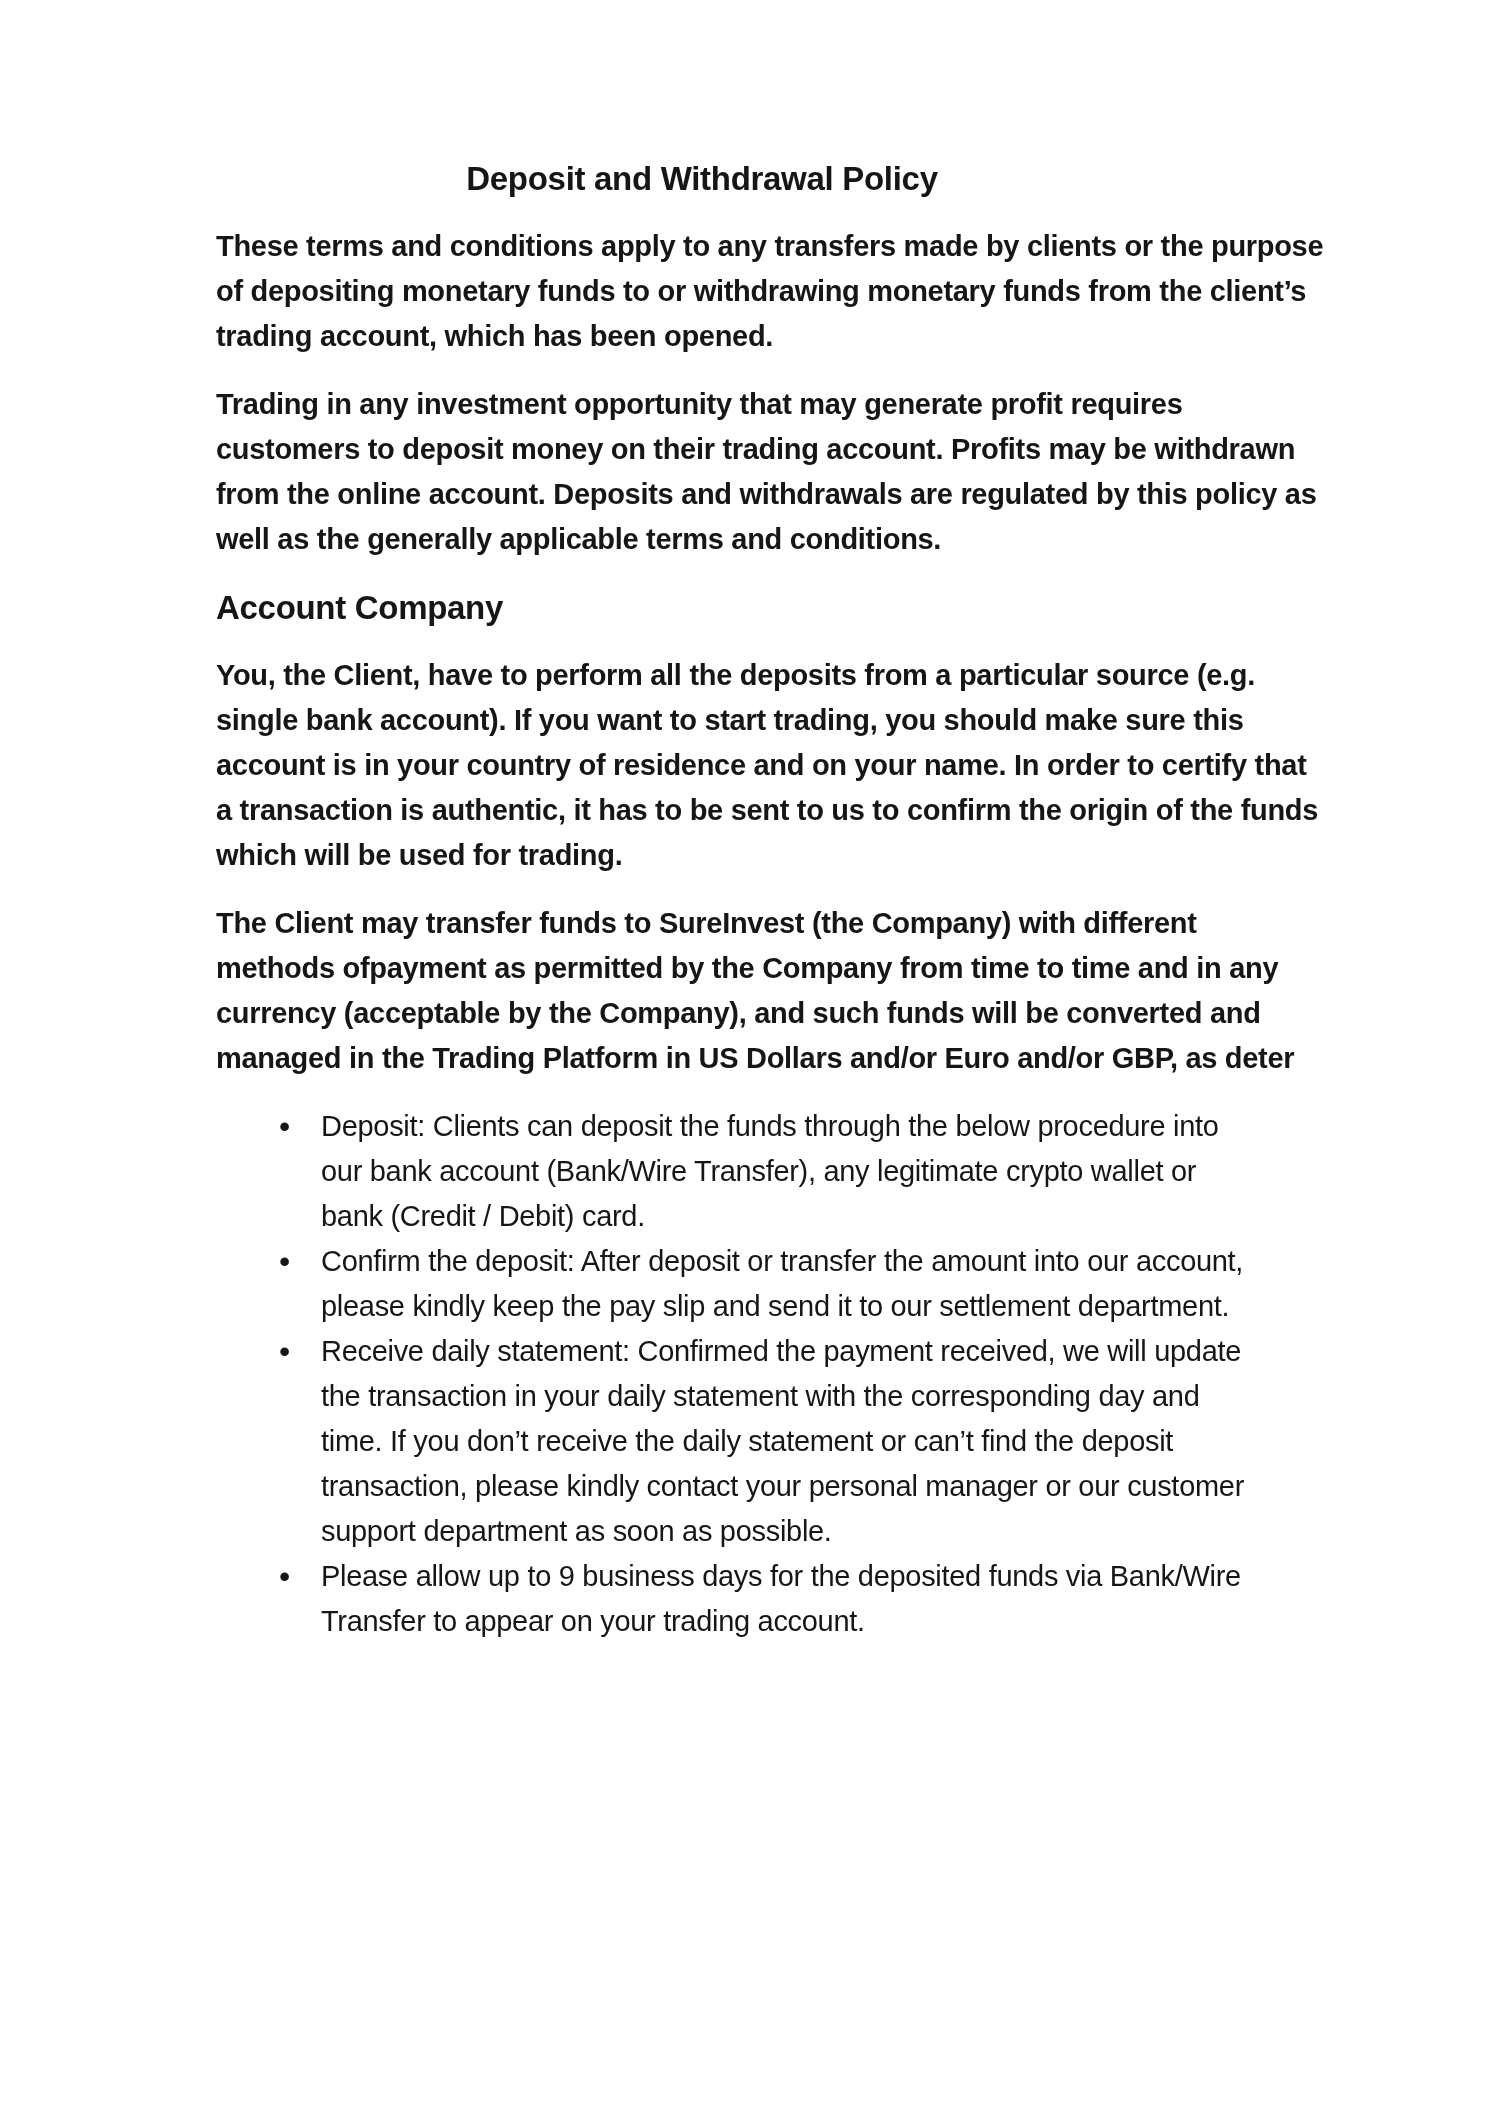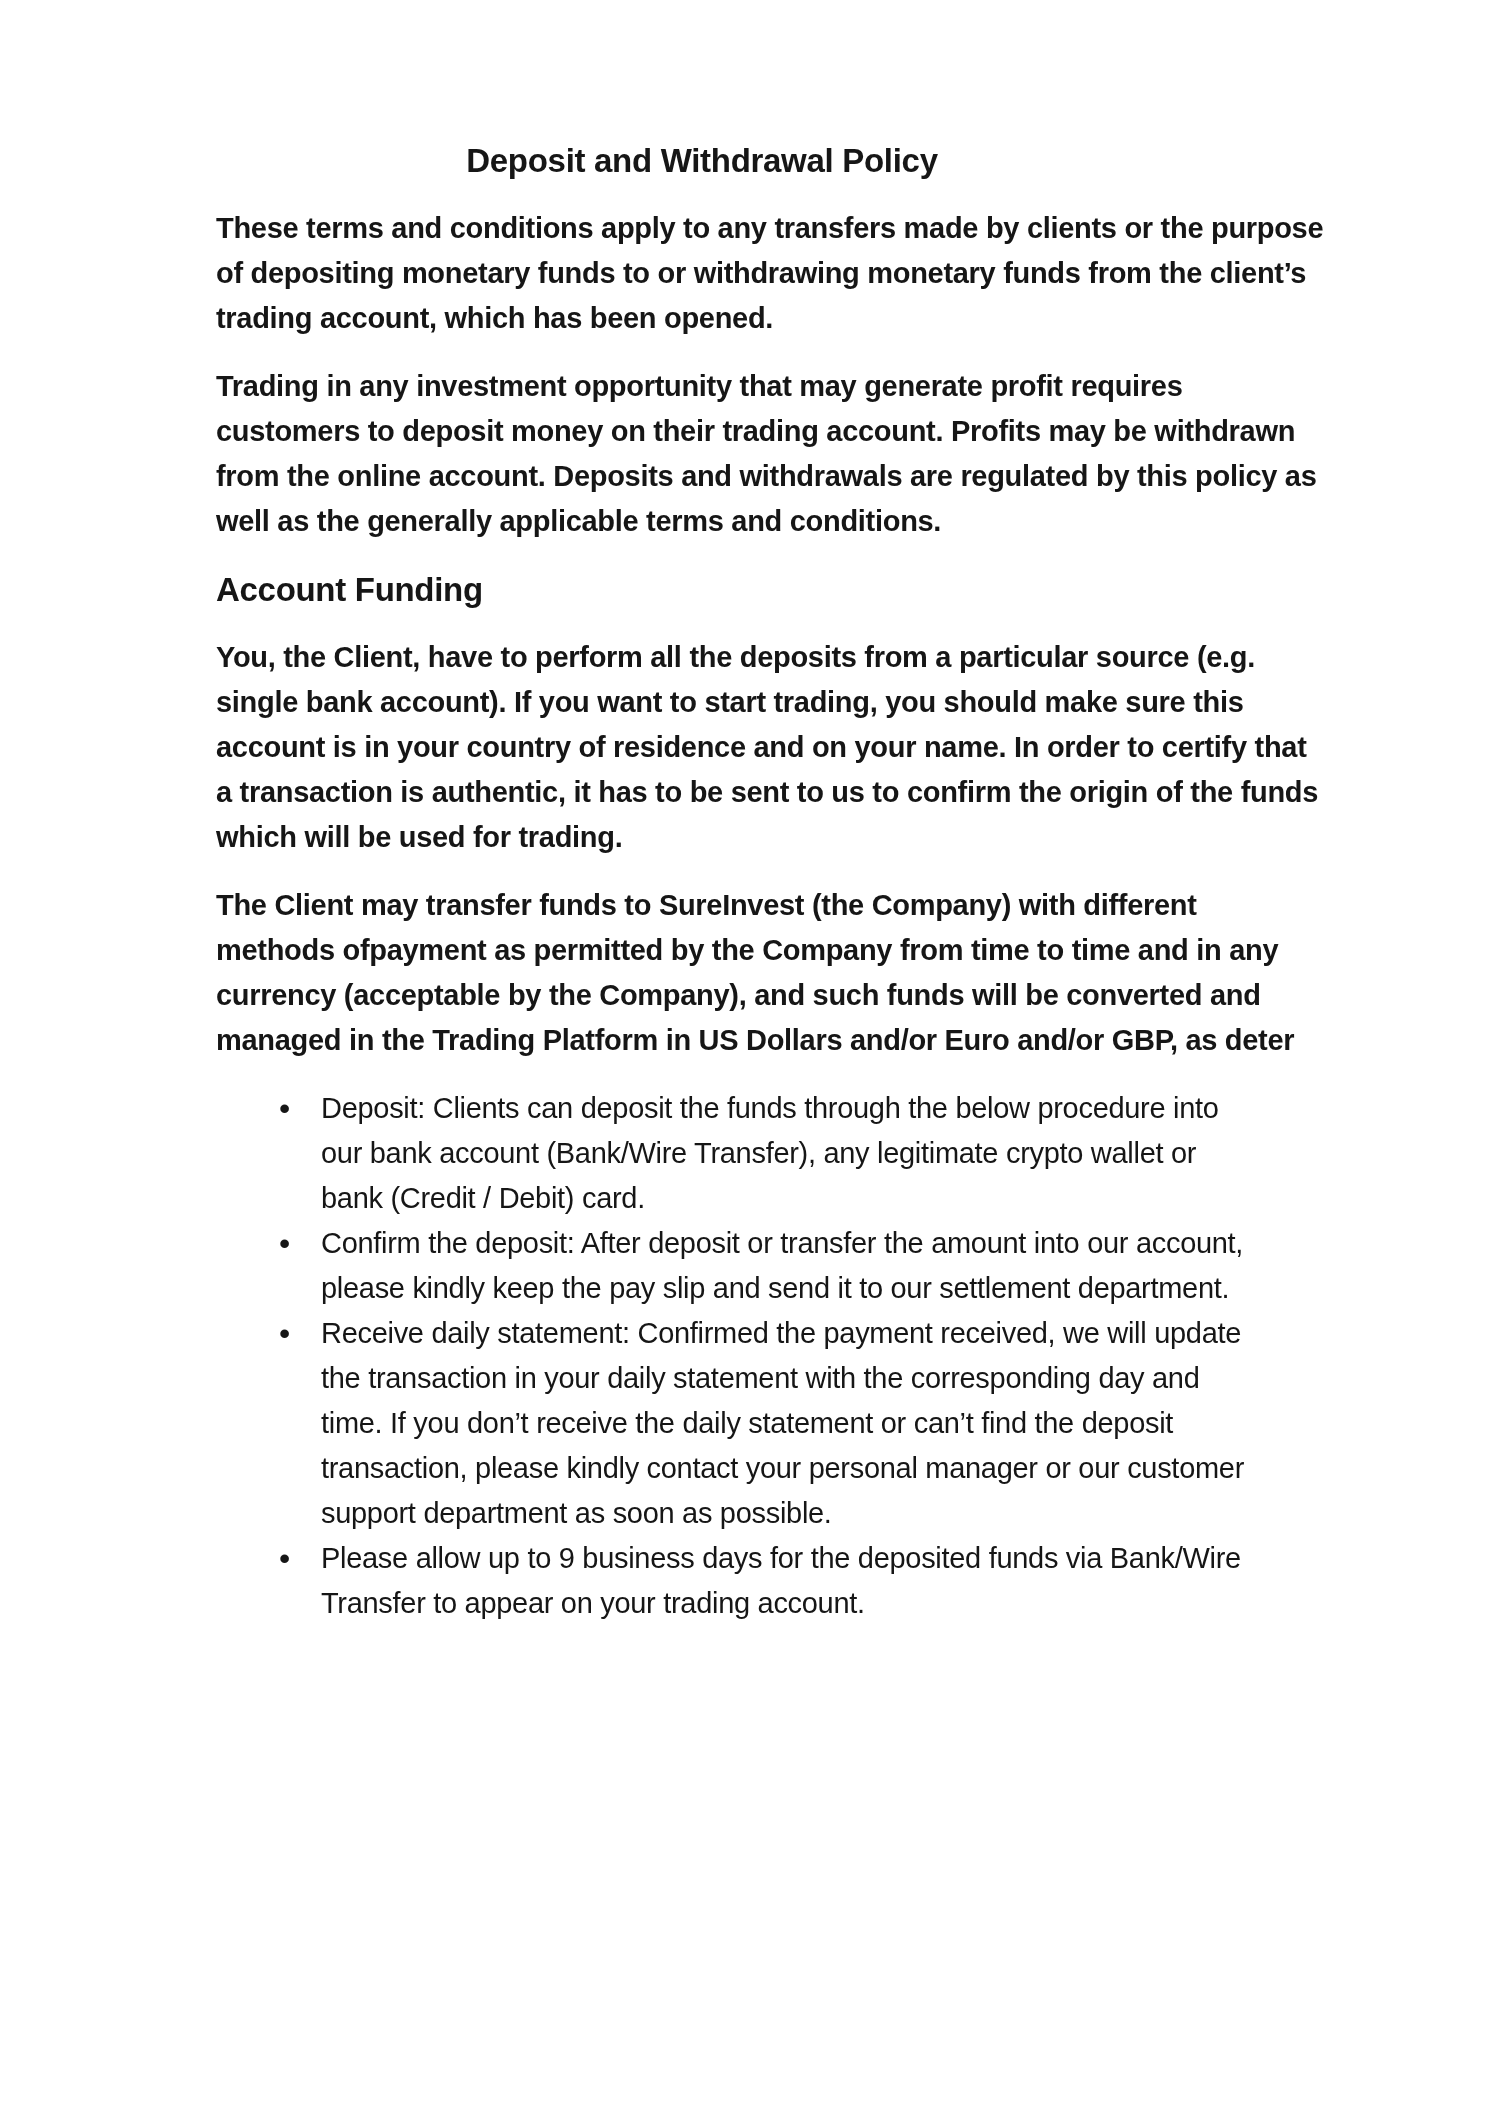--- a/index.html
+++ b/index.html
@@ -10,21 +10,21 @@
   body {
     width: 1500px;
     height: 2121px;
     position: relative;
     font-family: "Liberation Sans", sans-serif;
     color: #161616;
   }
   .page {
     position: absolute;
     left: 216px;
-    top: 138px;
+    top: 156px;
     width: 1270px;
     font-size: 29px;
     line-height: 45px;
     letter-spacing: -0.3px;
   }
   .doc-title {
     width: 972px;
     text-align: center;
     font-size: 33px;
     font-weight: bold;
@@ -70,21 +70,21 @@
   <p class="para">These terms and conditions apply to any transfers made by clients or the purpose
 of depositing monetary funds to or withdrawing monetary funds from the client’s
 trading account, which has been opened.</p>
 
   <p class="para">Trading in any investment opportunity that may generate profit requires
 customers to deposit money on their trading account. Profits may be withdrawn
 from the online account. Deposits and withdrawals are regulated by this policy as
 well as the generally applicable terms and conditions.</p>
 
 
-  <h2 class="section-heading">Account Funding</h2>
+  <h2 class="section-heading">Account Company</h2>
 
   <p class="para">You, the Client, have to perform all the deposits from a particular source (e.g.
 single bank account). If you want to start trading, you should make sure this
 account is in your country of residence and on your name. In order to certify that
 a transaction is authentic, it has to be sent to us to confirm the origin of the funds
 which will be used for trading.</p>
 
   <p class="para">The Client may transfer funds to SureInvest (the Company) with different
 methods ofpayment as permitted by the Company from time to time and in any
 currency (acceptable by the Company), and such funds will be converted and

